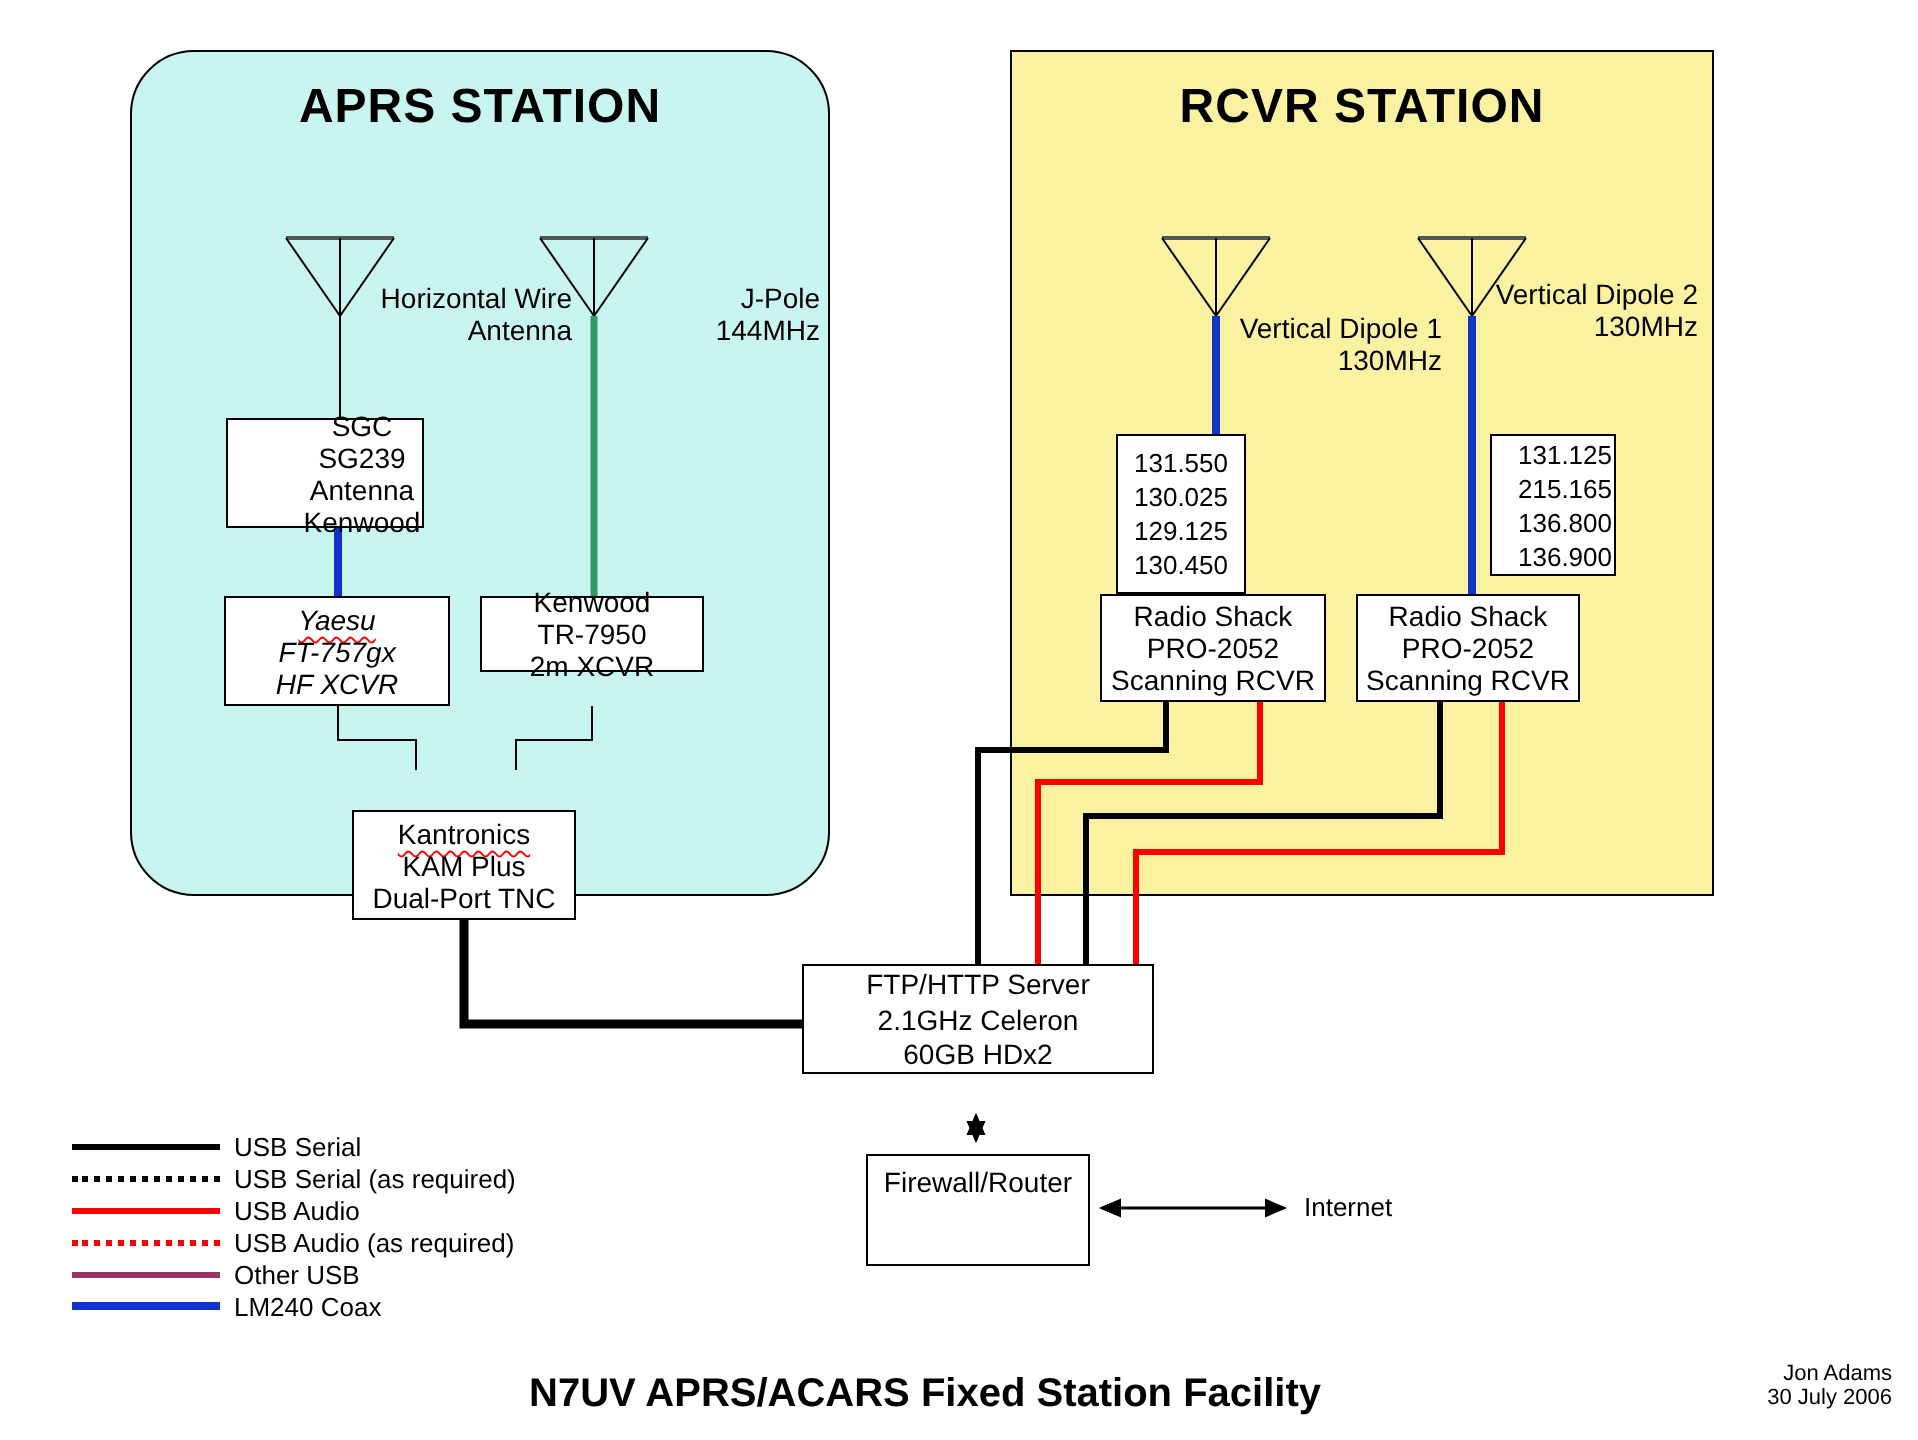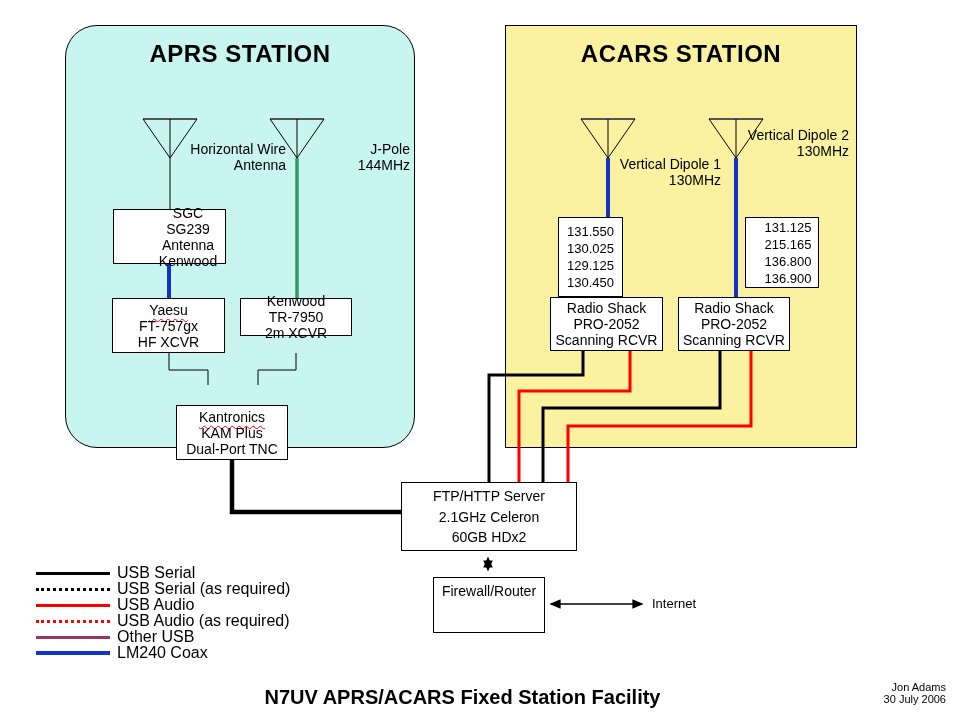--- a/index.html
+++ b/index.html
@@ -31,37 +31,37 @@
   .ant-bar{stroke:#555;stroke-width:2;fill:none;}
   .coax{stroke-width:4;fill:none;}
   .coax-green{stroke-width:3.5;fill:none;}
   .usb-serial{stroke-width:3;fill:none;}
   .usb-serial-thick{stroke-width:4.5;fill:none;}
   .usb-audio{stroke-width:3;fill:none;}
   .arrow{stroke:#000;stroke-width:1.6;fill:none;}
   .legend{position:absolute;left:36px;top:565px;z-index:6;}
   .legend-row{display:flex;align-items:center;height:16px;}
   .legend-swatch{width:74px;height:0;border-top:3px solid #000;margin-right:7px;}
-  .legend-label{font-size:16px;white-space:nowrap;}
+  .legend-label{font-size:13px;white-space:nowrap;}
   .internet-label{position:absolute;left:652px;top:596px;font-size:13px;z-index:6;}
   .footer-title{position:absolute;left:0;top:686px;width:925px;text-align:center;
     font-size:20px;font-weight:bold;z-index:6;}
   .signature{position:absolute;right:13px;top:681px;text-align:right;font-size:11px;line-height:12px;z-index:6;}
 </style>
 </head>
 <body>
 
 <div id="page">
 
   <div class="station" style="left: 65px; top: 25px; width: 350px; height: 423px; background-color: rgb(200, 245, 240); border-radius: 32px;">
     <div class="station-title">APRS STATION</div>
   </div>
 
   <div class="station" style="left: 505px; top: 25px; width: 352px; height: 423px; background-color: rgb(250, 242, 160);">
-    <div class="station-title">ACARS STATION</div>
+    <div class="station-title">RCVR STATION</div>
   </div>
 
   <svg class="overlay" width="959" height="720" viewBox="0 0 959 720">
     <defs>
       <marker id="ah" markerWidth="9" markerHeight="8" refX="6" refY="3" orient="auto-start-reverse">
         <path d="M0,0 L7,3 L0,6 Z" fill="#000"></path>
       </marker>
     </defs>
 
     <g>
@@ -110,28 +110,28 @@
     <line class="arrow" x1="488" y1="558" x2="488" y2="570" marker-start="url(#ah)" marker-end="url(#ah)"></line>
     <line class="arrow" x1="551" y1="604" x2="642" y2="604" marker-start="url(#ah)" marker-end="url(#ah)"></line>
   </svg>
 
   <div class="ant-label" style="left:176px;top:141px;width:110px;">Horizontal Wire
 Antenna</div>
   <div class="ant-label" style="left:338px;top:141px;width:72px;">J-Pole
 144MHz</div>
   <div class="ant-label" style="left:617px;top:156px;width:104px;">Vertical Dipole 1
 130MHz</div>
-  <div class="ant-label" style="left:745px;top:127px;width:104px;">Vertical Dipole 2
+  <div class="ant-label" style="left:745px;top:139px;width:104px;">Vertical Dipole 2
 130MHz</div>
 
-  <div class="cbox" style="left:113px;top:209px;width:113px;height:55px;padding-left:37px;">
+  <div class="cbox" style="left:113px;top:209px;width:99px;height:55px;padding-left:37px;">
     <span>SGC SG239</span>
     <span>Antenna Kenwood</span>
   </div>
-  <div class="cbox" style="left:112px;top:298px;width:113px;height:55px;">
+  <div class="cbox" style="left:112px;top:298px;width:113px;height:55px;font-style:italic;">
     <span class="misspelled">Yaesu</span>
     <span>FT-757gx</span>
     <span>HF XCVR</span>
   </div>
   <div class="cbox" style="left:240px;top:298px;width:112px;height:38px;">
     <span>Kenwood</span>
     <span>TR-7950</span>
     <span>2m XCVR</span>
   </div>
   <div class="cbox" style="left:176px;top:385px;width:112px;height:55px;margin-top:20px;">
@@ -139,39 +139,39 @@
     <span>KAM Plus</span>
     <span>Dual-Port TNC</span>
   </div>
 
   <div class="cbox freq" style="left:536px;top:217px;width:65px;height:80px;margin-left:22px;">
     <span>131.550</span>
     <span>130.025</span>
     <span>129.125</span>
     <span>130.450</span>
   </div>
-  <div class="cbox freq" style="left:745px;top:217px;width:74px;height:71px;padding-left:12px;">
+  <div class="cbox freq" style="left:745px;top:217px;width:63px;height:71px;padding-left:12px;">
     <span>131.125</span>
     <span>215.165</span>
     <span>136.800</span>
     <span>136.900</span>
   </div>
 
   <div class="cbox" style="left:550px;top:297px;width:113px;height:54px;">
     <span>Radio Shack</span>
     <span>PRO-2052</span>
     <span>Scanning RCVR</span>
   </div>
   <div class="cbox" style="left:678px;top:297px;width:112px;height:54px;">
     <span>Radio Shack</span>
     <span>PRO-2052</span>
     <span>Scanning RCVR</span>
   </div>
 
-  <div class="cbox server-box" style="left:401px;top:482px;width:176px;height:69px;">
+  <div class="cbox server-box" style="left:401px;top:482px;width:176px;height:55px;">
     <span>FTP/HTTP Server</span>
     <span>2.1GHz Celeron</span>
     <span>60GB HDx2</span>
   </div>
   <div class="cbox firewall-box" style="left:433px;top:577px;width:112px;height:56px;">
     <span>Firewall/Router</span>
   </div>
   <div class="internet-label">Internet</div>
 
   <div class="legend">

